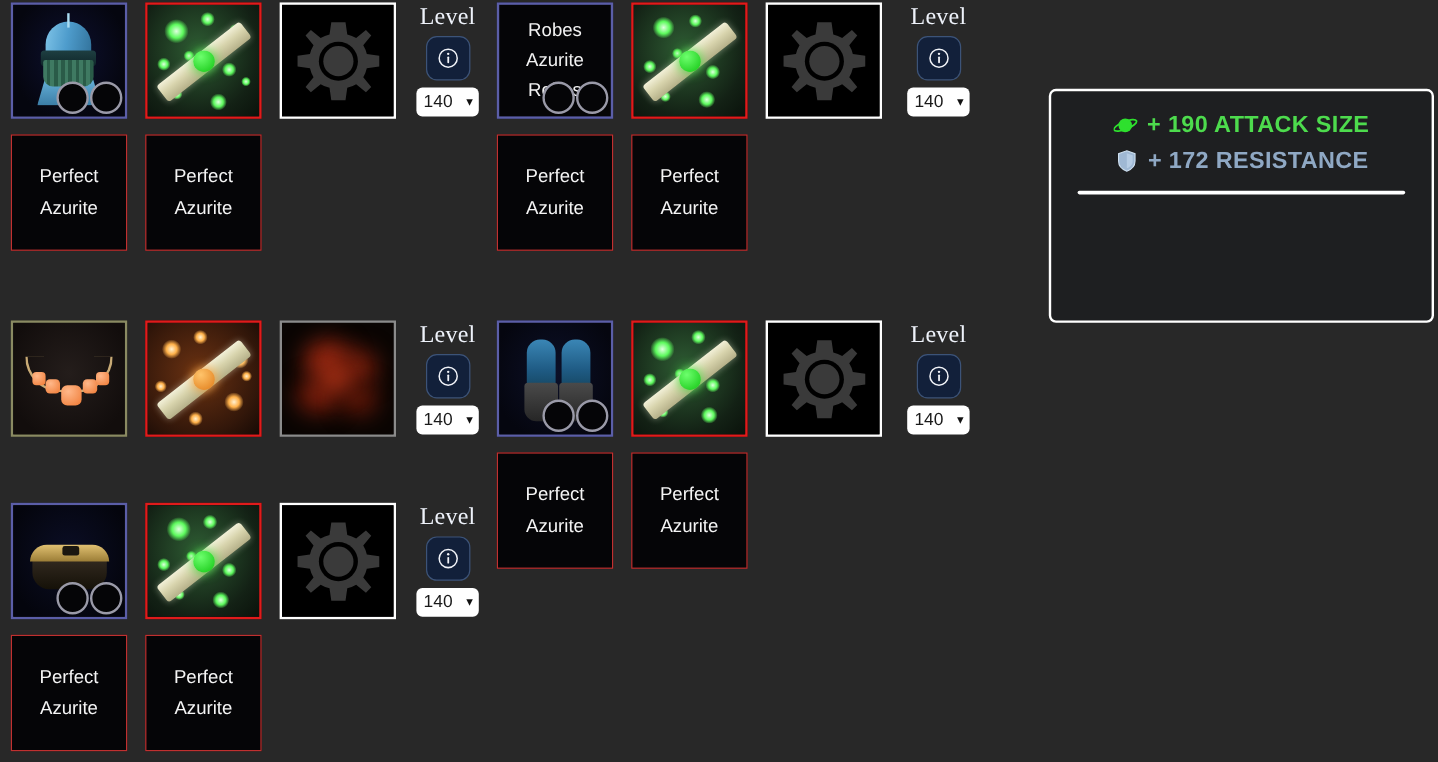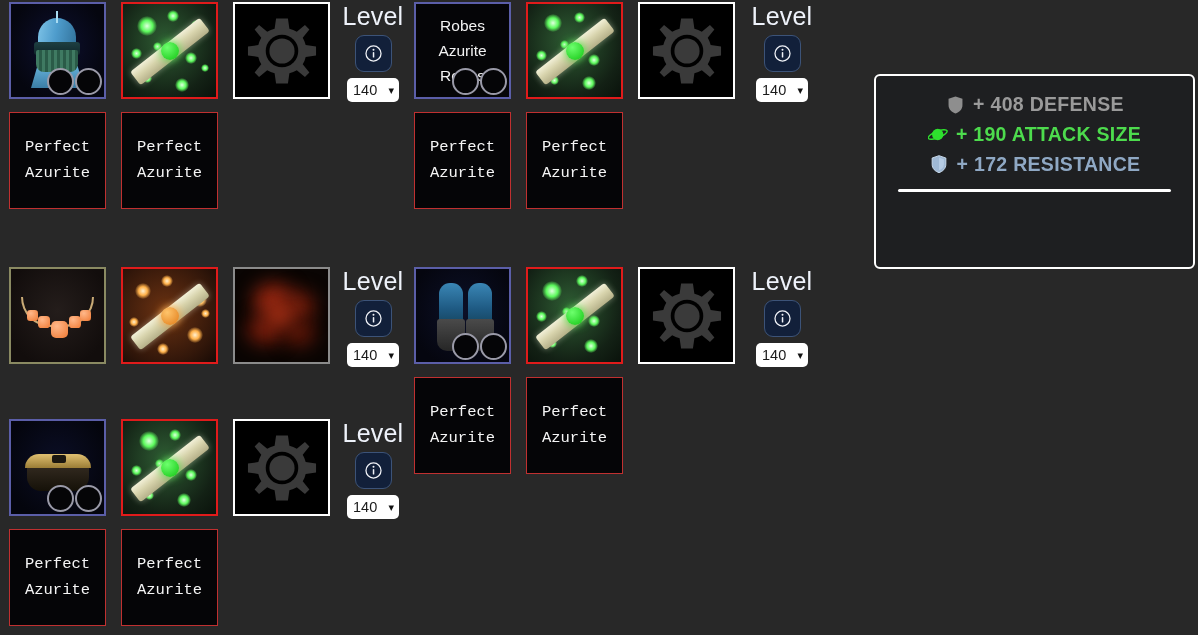--- a/index.html
+++ b/index.html
@@ -48,21 +48,20 @@
     text-align: center; padding: 4px;
   }
 
   
   .gem-label {
     position: absolute; inset: 0;
     display: flex; flex-direction: column;
     align-items: center; justify-content: center;
     color: #f5f5f5; font-size: 15.5px; line-height: 1.62;
     text-align: center;
-    font-family: Liberation Mono, monospace;
   }
 
   
   .art { position: absolute; inset: 0; }
   .helm-bg { position:absolute; inset:0; background: radial-gradient(ellipse at 50% 45%, #0d1030 0%, #05060f 75%); }
   .helm-dome {
     position:absolute; left:27px; top:14px; width:38px; height:44px;
     border-radius: 19px 19px 6px 6px;
     background: linear-gradient(100deg,#7fc4e8 0%, #4e9ccc 45%, #2f6e96 100%);
   }
@@ -141,22 +140,22 @@
   }
   .belt-buckle { position:absolute; left:41px; top:34px; width:14px; height:8px; background:#1b1710; border-radius:2px; }
 
   
   .redblur-bg { position:absolute; inset:0; background:#0a0503; }
   .rb { position:absolute; border-radius:50%; filter: blur(9px); }
 
   
   .level-ctl { position: absolute; width: 76px; text-align:center; }
   .level-label {
-    font-family: Liberation Sans, sans-serif;
-    font-size: 25px; color: #eef2fa; line-height: 1; letter-spacing: .2px;
+    font-family: Liberation Serif, serif;
+    font-size: 20px; color: #eef2fa; line-height: 1; letter-spacing: .2px;
   }
   .info-btn {
     margin: 6px auto 0;
     width: 37px; height: 37px;
     background: #12203a;
     border: 1px solid #3c5378;
     border-radius: 9px;
     display: flex; align-items: center; justify-content: center;
     cursor: pointer;
   }
@@ -538,28 +537,20 @@
       <div class="gem-label">
         <span>Perfect</span>
         <span>Azurite</span>
       </div>
     </div>
   </div>
 
   <div id="stats-panel">
 
 
-    <div class="stat-row">
-      <span class="stat-ico">
-        <svg width="17" height="19" viewBox="0 0 22 24">
-            <path fill="#8e8e8e" d="M11 1.5l9 3v8c0 6-4.4 9.4-9 11-4.6-1.6-9-5-9-11v-8z"></path>
-          </svg>
-      </span>
-      <span class="stat-text" style="color:#9a9a9a">+ 408 DEFENSE</span>
-    </div>
 
     <div class="stat-row">
       <span class="stat-ico">
         <svg width="21" height="19" viewBox="0 0 26 22">
           <circle cx="12" cy="11" r="7" fill="#2ee02e"></circle>
           <ellipse cx="12" cy="11" rx="12.5" ry="4" fill="none" stroke="#2ee02e" stroke-width="1.8" transform="rotate(-22 12 11)"></ellipse>
         </svg>
       </span>
       <span class="stat-text" style="color:#4ddb4d">+ 190 ATTACK SIZE</span>
     </div>

